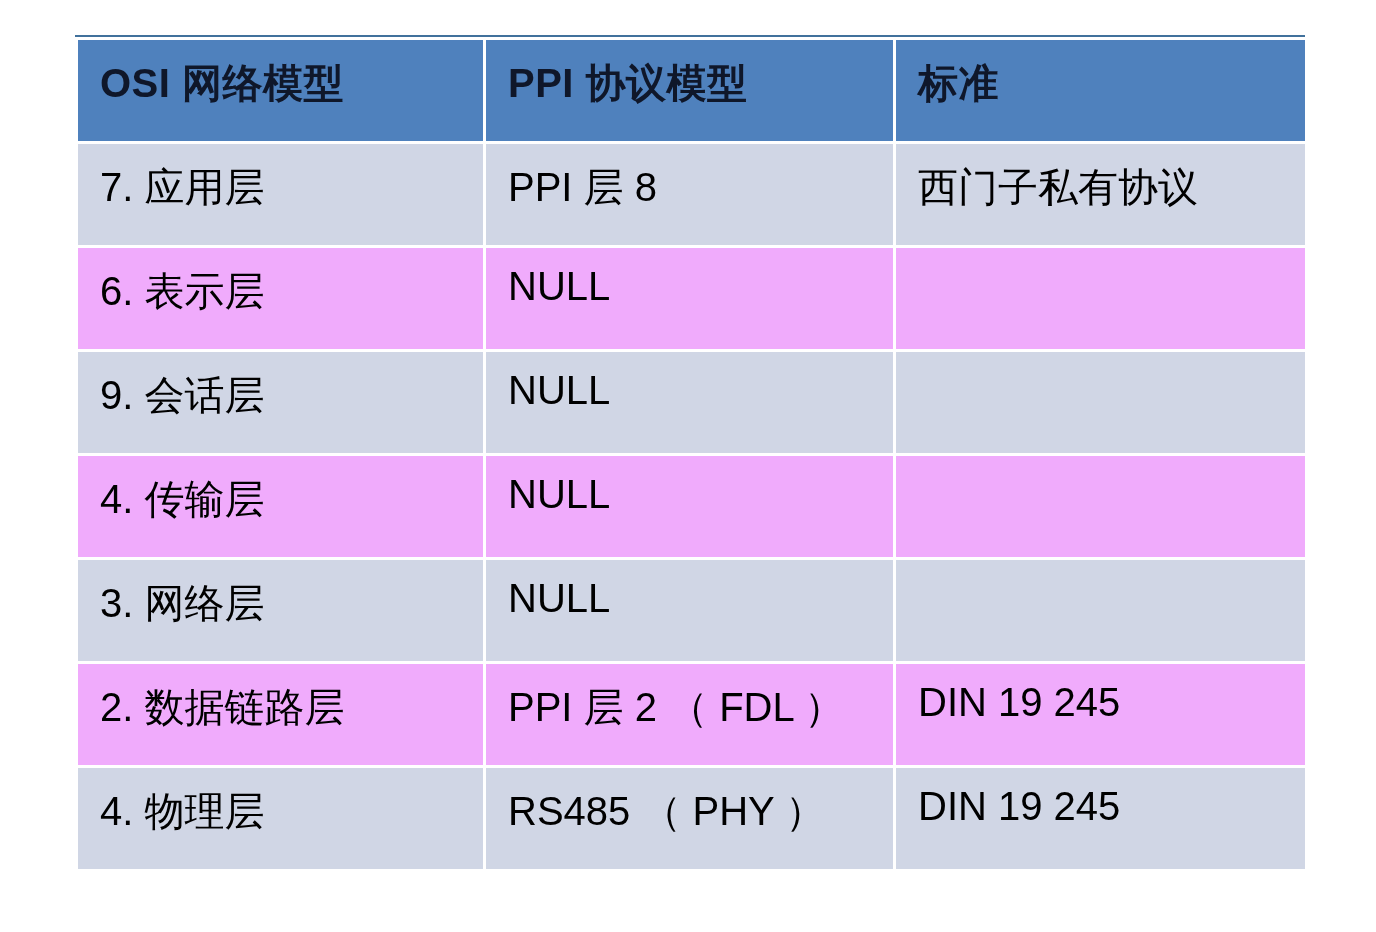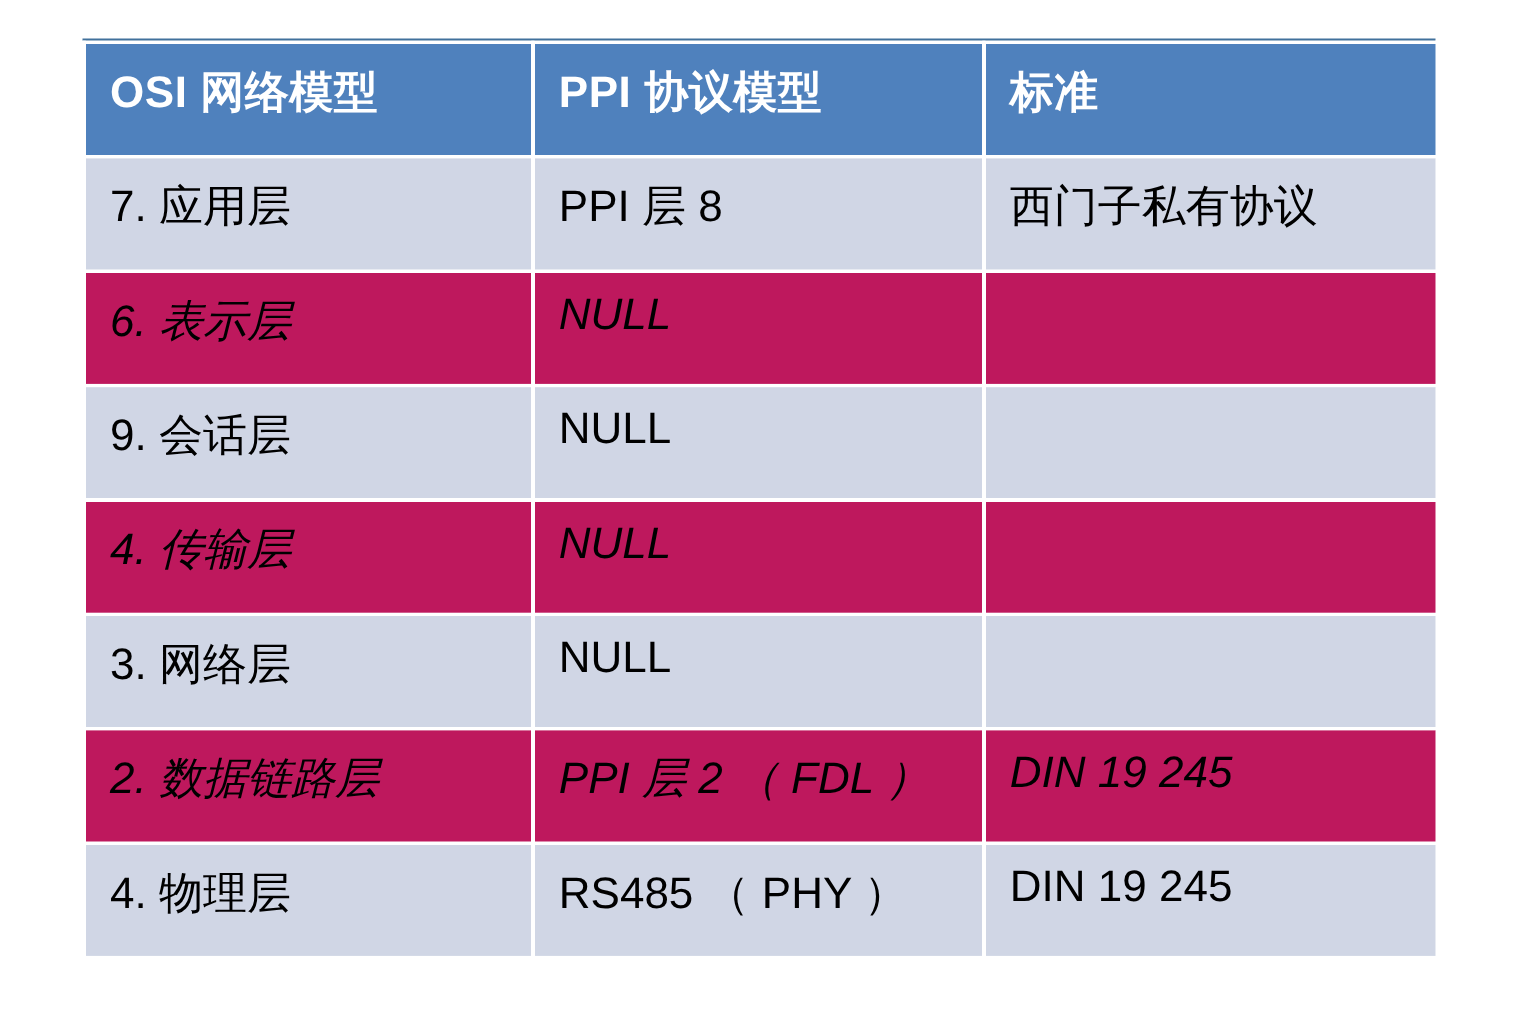--- a/index.html
+++ b/index.html
@@ -36,32 +36,32 @@
     vertical-align: top;
     text-align: left;
     box-sizing: border-box;
     padding: 16px 10px 10px 22px;
     height: 104px;
     overflow: hidden;
     white-space: nowrap;
   }
   table.osi-table th {
     background: #4f81bd;
-    color: #ffffff;
+    color: #0f172a;
     font-size: 40px;
     font-weight: bold;
     letter-spacing: 0.5px;
   }
   table.osi-table td {
     color: #000000;
     font-size: 40px;
     font-weight: 400;
   }
   tr.band-dark td  { background: #d0d6e5; }
-  tr.band-light td { background: #be185d; font-style: italic; }
+  tr.band-light td { background: #f0abfc; }
 </style>
 </head>
 <body>
 
 <div class="page">
   <div class="table-wrap">
     <table class="osi-table">
       <colgroup>
         <col style="width:408px">
         <col style="width:410px">

